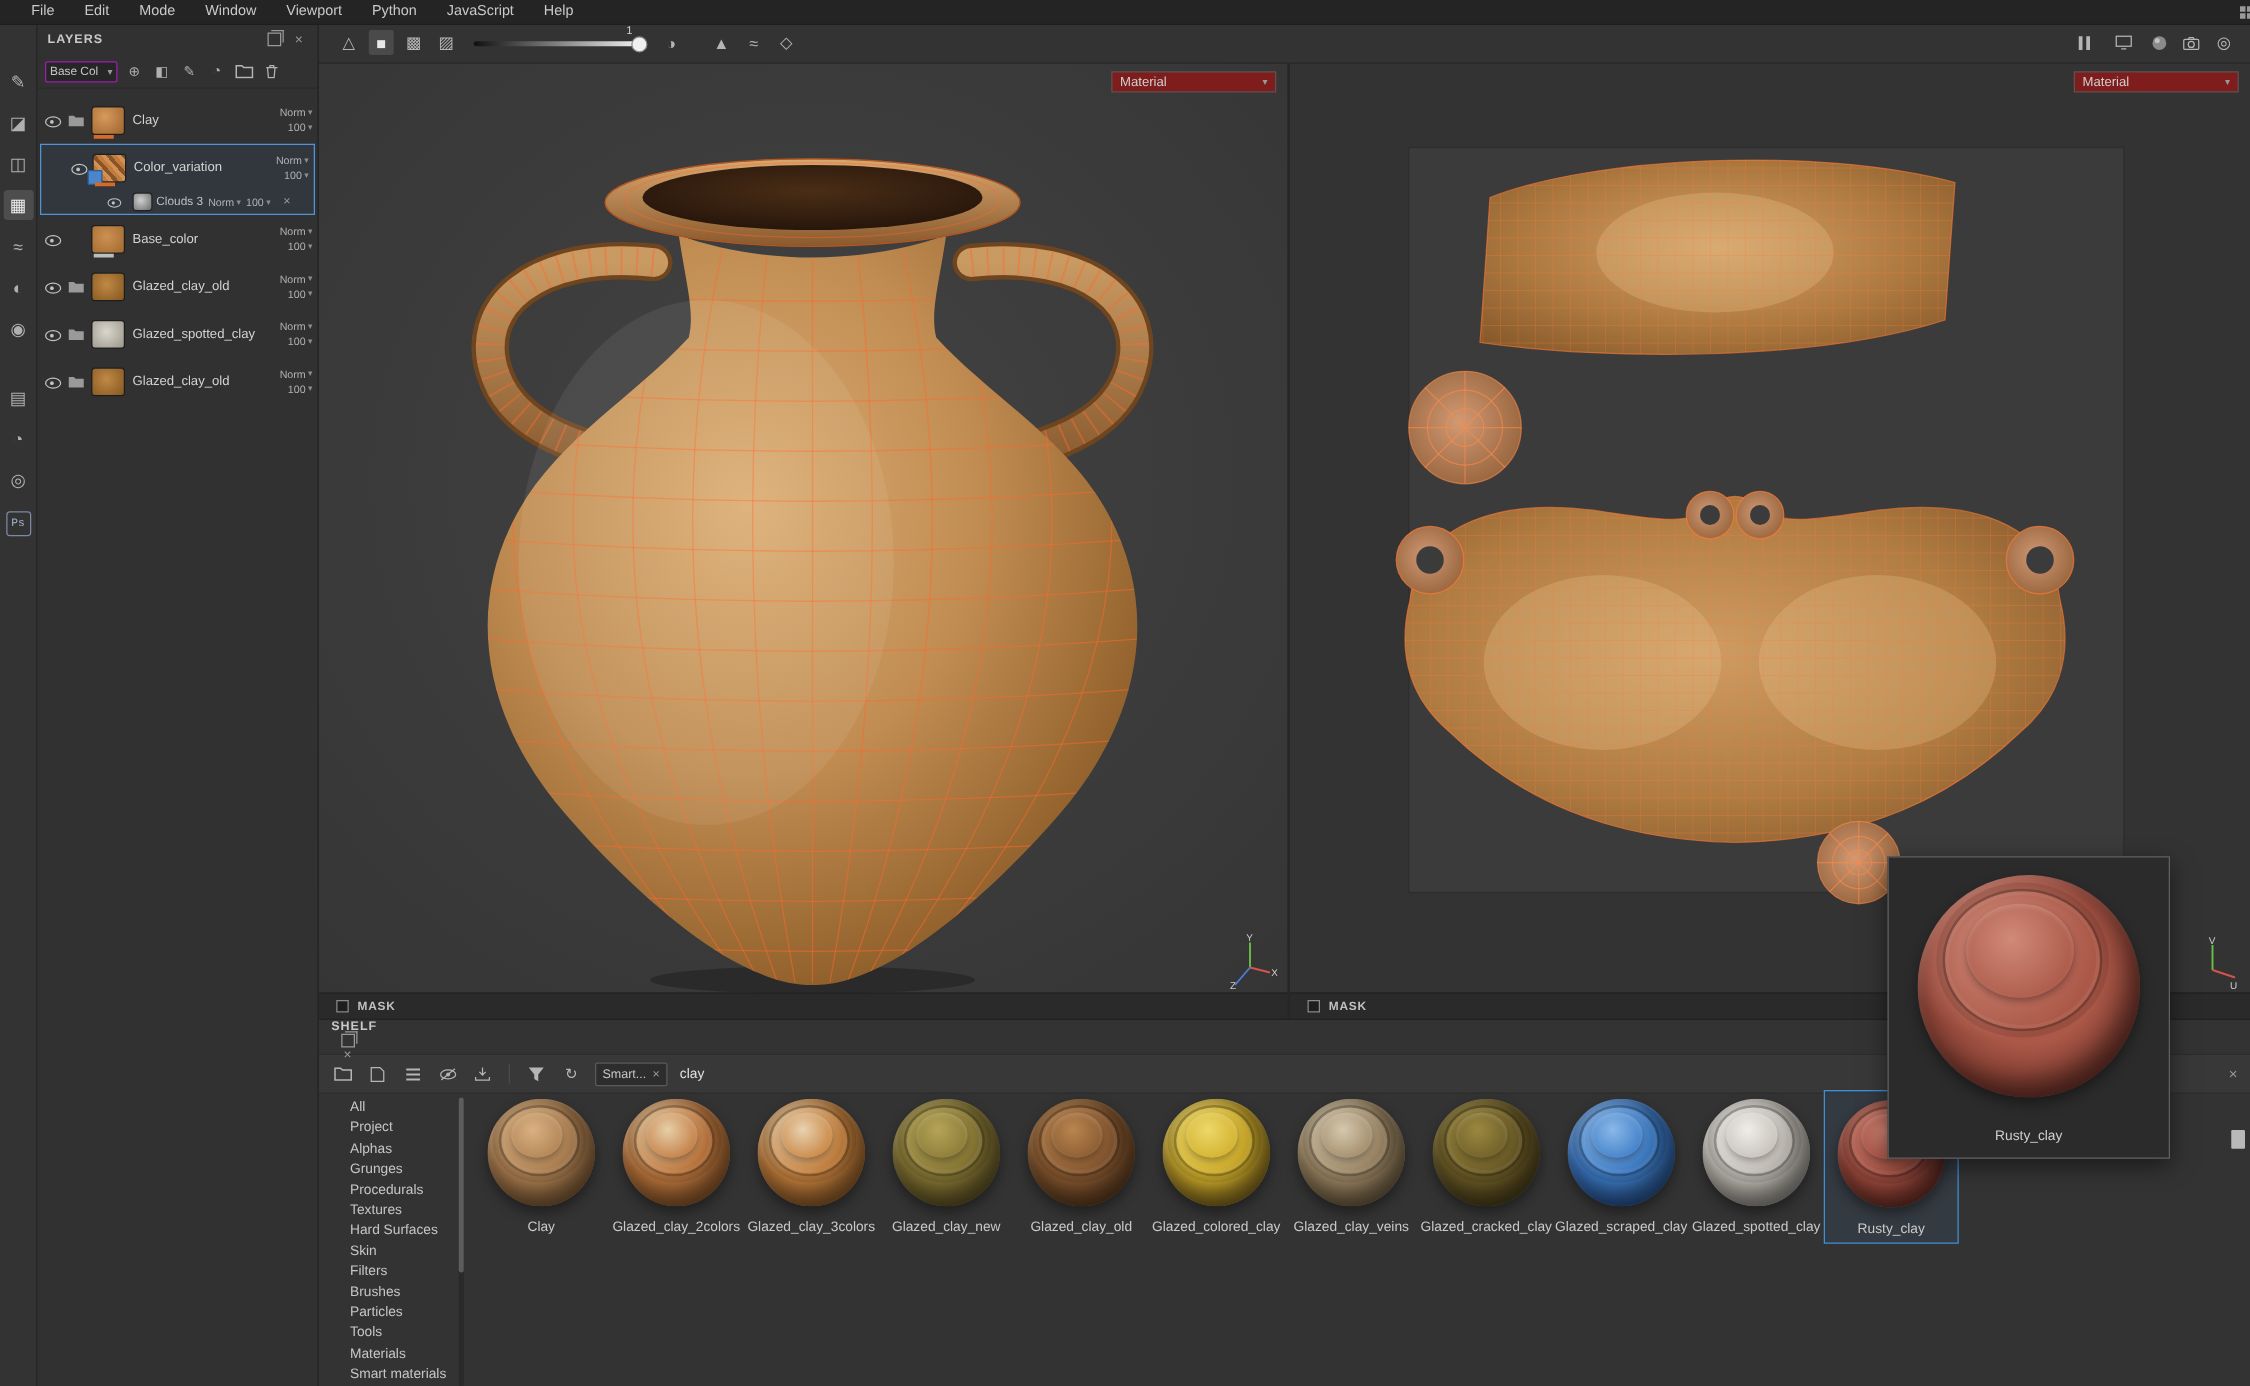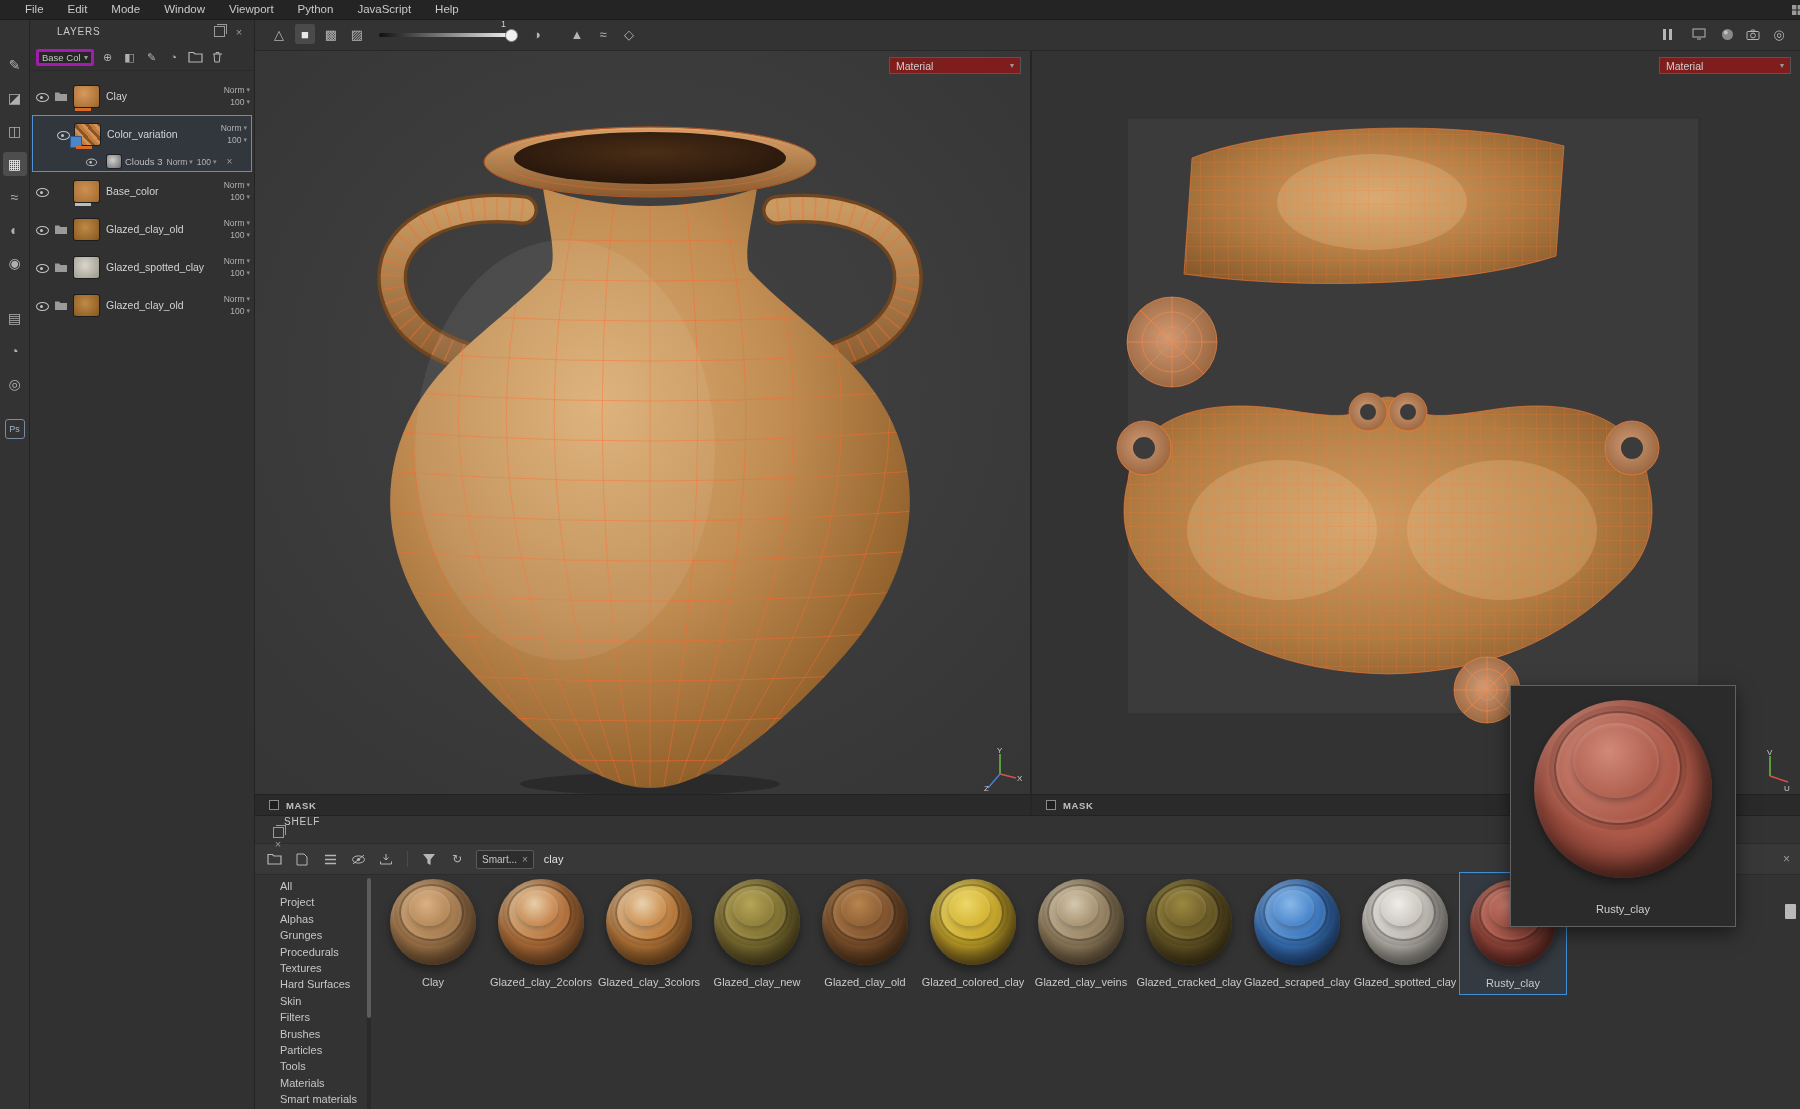--- a/index.html
+++ b/index.html
@@ -26,31 +26,31 @@
   .pause-icon{position:absolute;width:20px;height:20px;top:5px;display:flex;gap:3px;align-items:center;justify-content:center;}
   .pause-icon i{display:block;width:3px;height:11px;background:#b5b5b5;}
   
   .toolstrip{position:absolute;left:0;top:19px;width:30px;height:1090px;background:#333;
              border-right:1px solid #232323;z-index:10;display:flex;flex-direction:column;align-items:center;padding-top:34px;box-sizing:border-box;}
   .ts-icon{width:24px;height:24px;margin-bottom:9px;display:flex;align-items:center;justify-content:center;
            color:#b0b0b0;font-size:14px;border-radius:3px;}
   .ts-icon.sel{background:#4d4d4d;color:#eee;}
   .ts-gap{height:22px;}
   .ps-badge{width:18px;height:18px;border:1px solid #7a8aa0;border-radius:3px;color:#9fb4d0;
-            font-size:9px;display:flex;align-items:center;justify-content:center;margin-top:14px;}
+            font-size:9px;display:flex;align-items:center;justify-content:center;margin-top:4px;font-family:Liberation Mono, monospace;}
   
   .layers-panel{position:absolute;left:30px;top:19px;width:225px;height:1090px;background:#313131;
                 border-right:1px solid #232323;z-index:10;box-sizing:border-box;}
   .panel-header{height:25px;display:flex;align-items:center;padding:0 8px;}
-  .panel-title{font-size:10px;font-weight:normal;letter-spacing:.8px;color:#c9c9c9;flex:1;margin-left:19px;}
+  .panel-title{font-size:10px;font-weight:bold;letter-spacing:.8px;color:#c9c9c9;flex:1;}
   .ph-icon{width:14px;height:14px;color:#9a9a9a;font-size:11px;display:flex;align-items:center;justify-content:center;margin-left:6px;}
   .ph-sq{width:9px;height:9px;border:1px solid #9a9a9a;position:relative;}
   .ph-sq::after{content:"";position:absolute;left:2px;top:-3px;width:9px;height:9px;border:1px solid #9a9a9a;border-left:none;border-bottom:none;}
   .layers-controls{height:26px;display:flex;align-items:center;padding:0 6px;gap:5px;border-bottom:1px solid #2a2a2a;}
-  .channel-dd{width:58px;height:17px;background:#262626;border:3px solid #a21caf;border-radius:2px;
+  .channel-dd{width:58px;height:17px;background:#262626;border:1px solid #a21caf;border-radius:2px;
               font-size:9.5px;color:#c5c5c5;display:flex;align-items:center;padding:0 3px;box-sizing:border-box;white-space:nowrap;overflow:hidden;}
   .channel-dd b{margin-left:auto;font-weight:normal;font-size:8px;color:#9a9a9a;}
   .lc-icon{width:17px;height:17px;display:flex;align-items:center;justify-content:center;color:#b0b0b0;font-size:11px;}
   
   .lrows{padding-top:6px;}
   .lrow{height:38px;display:flex;align-items:center;padding:0 4px 0 6px;position:relative;}
   .lsub{height:19px;display:flex;align-items:center;padding-left:52px;font-size:9.5px;color:#bdbdbd;gap:4px;}
   .eye{width:13px;height:13px;position:relative;display:inline-block;flex:0 0 13px;margin-right:5px;}
   .eye::before{content:"";position:absolute;left:0;top:3px;width:11px;height:7px;border:1px solid #c2c2c2;border-radius:50%;}
   .eye::after{content:"";position:absolute;left:4px;top:6px;width:3px;height:3px;background:#c2c2c2;border-radius:50%;}

